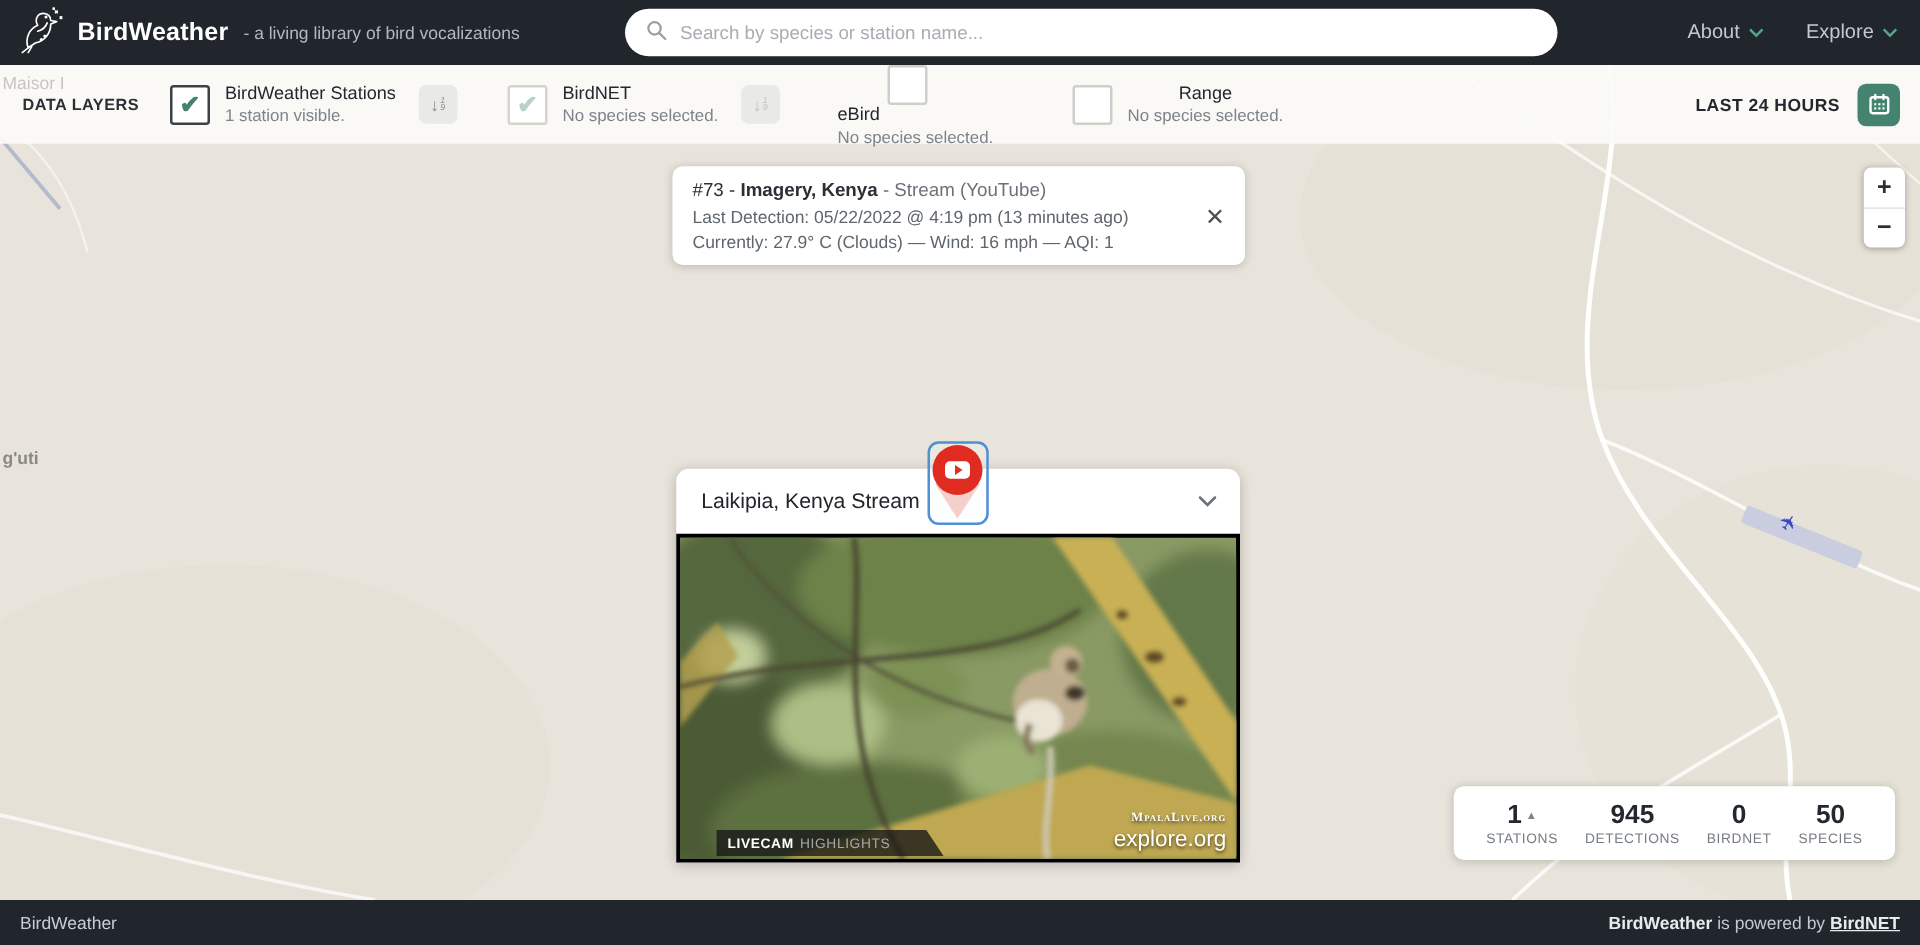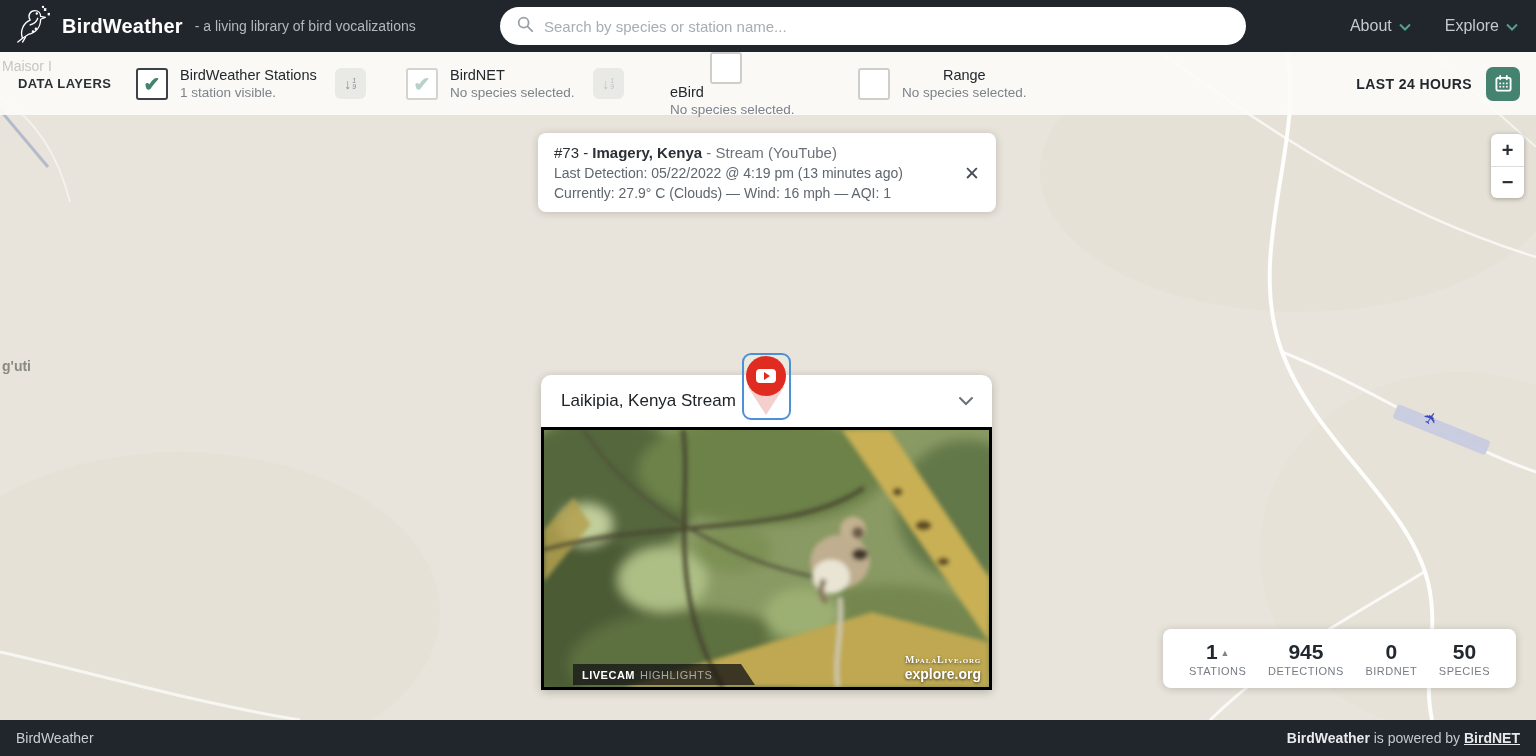--- a/index.html
+++ b/index.html
@@ -94,21 +94,21 @@
   .video { position:absolute; top:52px; left:0; right:0; bottom:0; background:#000; padding:3px; }
   .video svg.scene { width:100%; height:100%; display:block; }
   .livecam-strip { position:absolute; left:3px; bottom:5px; width:182px; height:21px;
                    background:rgba(22,22,22,.78); display:flex; align-items:center; padding-left:9px;
                    clip-path:polygon(0 0, calc(100% - 14px) 0, 100% 100%, 0 100%);margin-left:29px; }
   .livecam-strip .lc1 { color:#fff; font-weight:bold; font-size:11px; letter-spacing:.5px; }
   .livecam-strip .lc2 { color:#a8a8a8; font-size:11px; margin-left:5px; letter-spacing:.5px; }
   .video-source { position:absolute; right:11px; bottom:8px; text-align:right; color:#fff;
                   text-shadow:0 1px 3px rgba(0,0,0,.7); }
   .vs1 { font-size:10px; font-weight:bold; font-variant:small-caps; letter-spacing:.8px;font-family:Liberation Serif, serif; }
-  .vs2 { font-size:14px; font-weight:bold; margin-top:1px; }
+  .vs2 { font-size:18px; font-weight:normal; margin-top:1px; }
 
   
   .stats-card { position:absolute; left:1163px; top:629px; width:353px; height:59px; background:#fff;
                 border-radius:8px; box-shadow:0 1px 8px rgba(0,0,0,.18); z-index:30;
                 display:flex; align-items:center; justify-content:space-between; padding:0 26px; }
   .stat { text-align:center; }
   .stat-value { font-size:21px; font-weight:bold; color:#23282e; line-height:1.1; }
   .stat-trend { font-size:9px; color:#7d838a; vertical-align:3px; margin-left:3px; }
   .stat-label { font-size:11px; color:#767c83; letter-spacing:.5px; margin-top:2px; }
 

